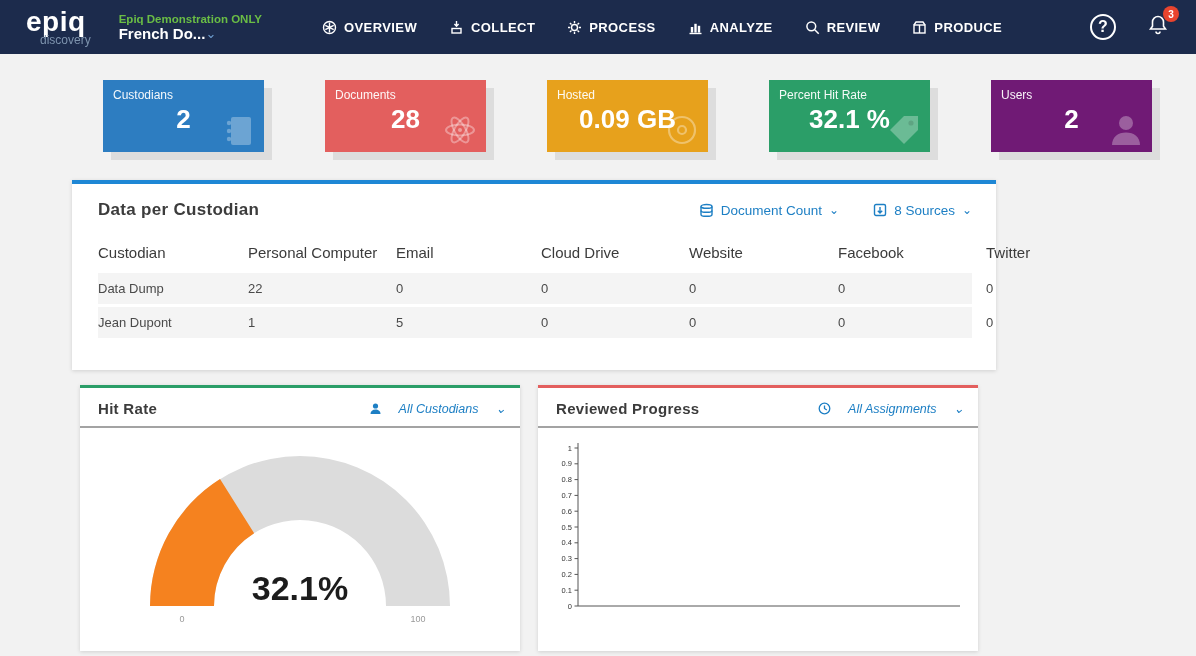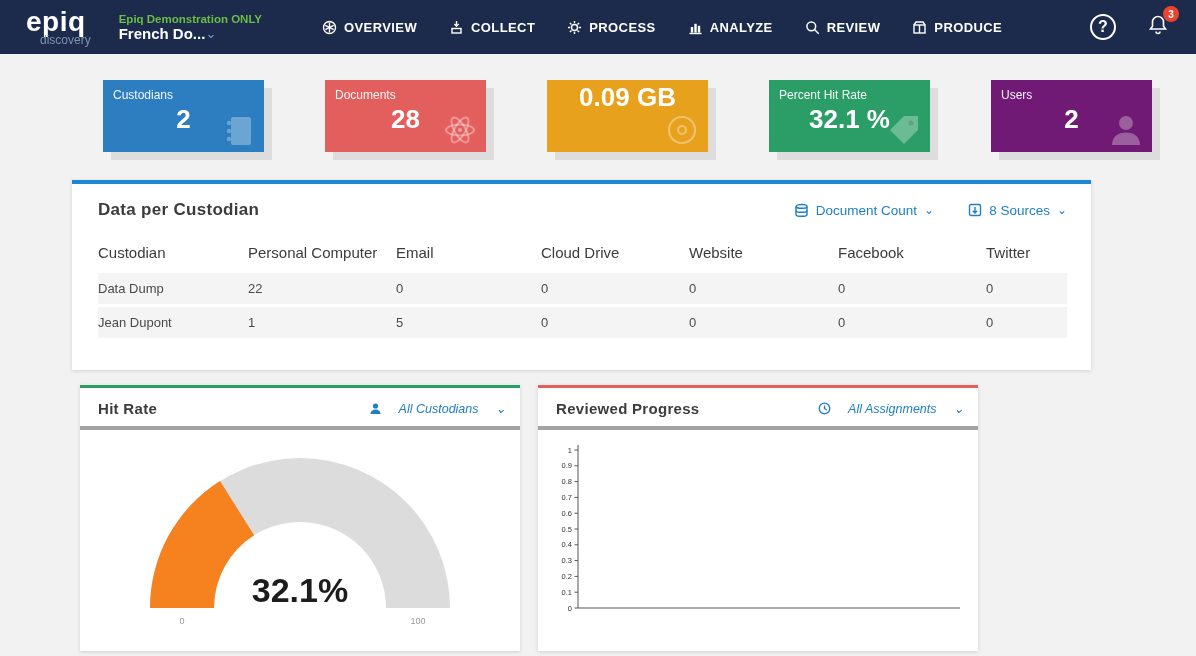--- a/index.html
+++ b/index.html
@@ -40,37 +40,37 @@
   .cards { display:flex; gap:61px; padding:26px 0 0 103px; }
   .stat-card {
     width:161px; height:72px; position:relative; color:#fff;
     box-shadow:8px 8px 0 rgba(130,130,130,.18); cursor:pointer; overflow:hidden;
   }
   .stat-label { font-size:12px; padding:8px 0 0 10px; opacity:.95; position:relative; z-index:2; }
   .stat-value { font-size:26px; font-weight:bold; text-align:center; margin-top:2px; position:relative; z-index:2; }
   .stat-icon { position:absolute; right:8px; bottom:4px; z-index:1; }
   
   .panel { background:#fff; border-top:4px solid #1e87d5; box-shadow:0 1px 4px rgba(0,0,0,.14); }
-  .custodian-panel { margin:28px 8px 0 72px; width:1019px; height:190px; }
+  .custodian-panel { margin:28px 8px 0 72px; width:924px; height:190px; }
   .panel-head { display:flex; align-items:center; padding:16px 24px 10px 26px; }
   .panel-title { font-size:17px; font-weight:bold; color:#3c3c3c; letter-spacing:.3px; }
   .head-controls { margin-left:auto; display:flex; align-items:center; gap:34px; }
   .dropdown { display:flex; align-items:center; gap:7px; color:#1d7fc4; font-size:13.5px; cursor:pointer; }
   .dropdown .chev { font-size:12px; }
   
   .ctable { padding:4px 24px 0 26px; }
   .tr { display:grid; grid-template-columns:150px 148px 145px 148px 149px 148px auto; align-items:center; }
   .tr.head { height:36px; font-size:15px; color:#3b3b3b; background:#fff; }
   .tr.row { height:31px; font-size:13px; color:#4a4a4a; background:#f4f4f4; margin-top:3px; }
   .tr.row .cell:first-child, .tr.head .cell:first-child { padding-left:0; }
   .cell { padding-right:6px; }
   
   .bottom { display:flex; gap:18px; margin:15px 0 0 80px; }
   .half-panel { width:440px; height:266px; background:#fff; box-shadow:0 1px 4px rgba(0,0,0,.14); border-top:3px solid #2b9e68; }
-  .half-head { display:flex; align-items:center; padding:12px 14px 9px 18px; border-bottom:4px solid #a3a3a3; }
+  .half-head { display:flex; align-items:center; padding:12px 14px 9px 18px; border-bottom:2px solid #a3a3a3; }
   .half-title { font-size:15px; font-weight:bold; color:#3c3c3c; letter-spacing:.3px; }
   .half-dd { margin-left:auto; display:flex; align-items:center; gap:17px; color:#1d7fc4; font-size:12.5px; cursor:pointer;font-style:italic; }
   .gauge-wrap { padding-top:10px; display:flex; justify-content:center; }
   .reviewed-wrap { padding:8px 10px 0 10px; }
 </style>
 </head>
 <body>
 
 <header class="nav">
   <div class="logo">
@@ -157,20 +157,21 @@
     <div class="stat-label">Documents</div>
     <div class="stat-value">28</div>
     <svg class="stat-icon" width="36" height="36" viewBox="0 0 36 36" fill="none" stroke="rgba(255,255,255,.35)" stroke-width="2">
         <ellipse cx="18" cy="18" rx="14" ry="5.5"></ellipse>
         <ellipse cx="18" cy="18" rx="14" ry="5.5" transform="rotate(60 18 18)"></ellipse>
         <ellipse cx="18" cy="18" rx="14" ry="5.5" transform="rotate(120 18 18)"></ellipse>
         <circle cx="18" cy="18" r="2" fill="rgba(255,255,255,.4)" stroke="none"></circle>
       </svg>
   </div>
   <div class="stat-card" style="background: rgb(231, 161, 28);">
+    <div class="stat-label">Hosted</div>
     <div class="stat-value">0.09 GB</div>
     <svg class="stat-icon" width="36" height="36" viewBox="0 0 36 36" fill="none" stroke="rgba(255,255,255,.35)" stroke-width="2.2">
         <circle cx="18" cy="18" r="13"></circle>
         <circle cx="18" cy="18" r="4"></circle>
       </svg>
   </div>
   <div class="stat-card" style="background: rgb(43, 158, 104);">
     <div class="stat-label">Percent Hit Rate</div>
     <div class="stat-value">32.1 %</div>
     <svg class="stat-icon" width="36" height="36" viewBox="0 0 36 36">

